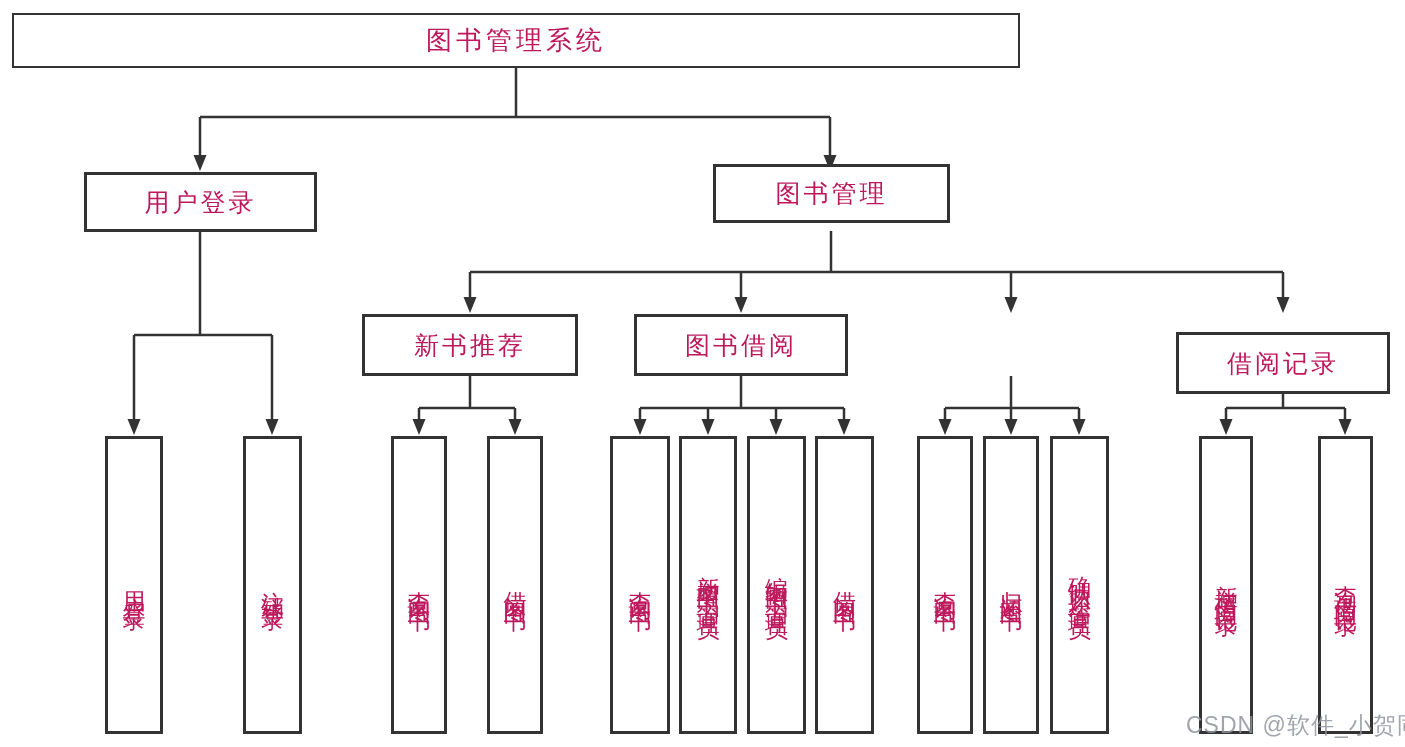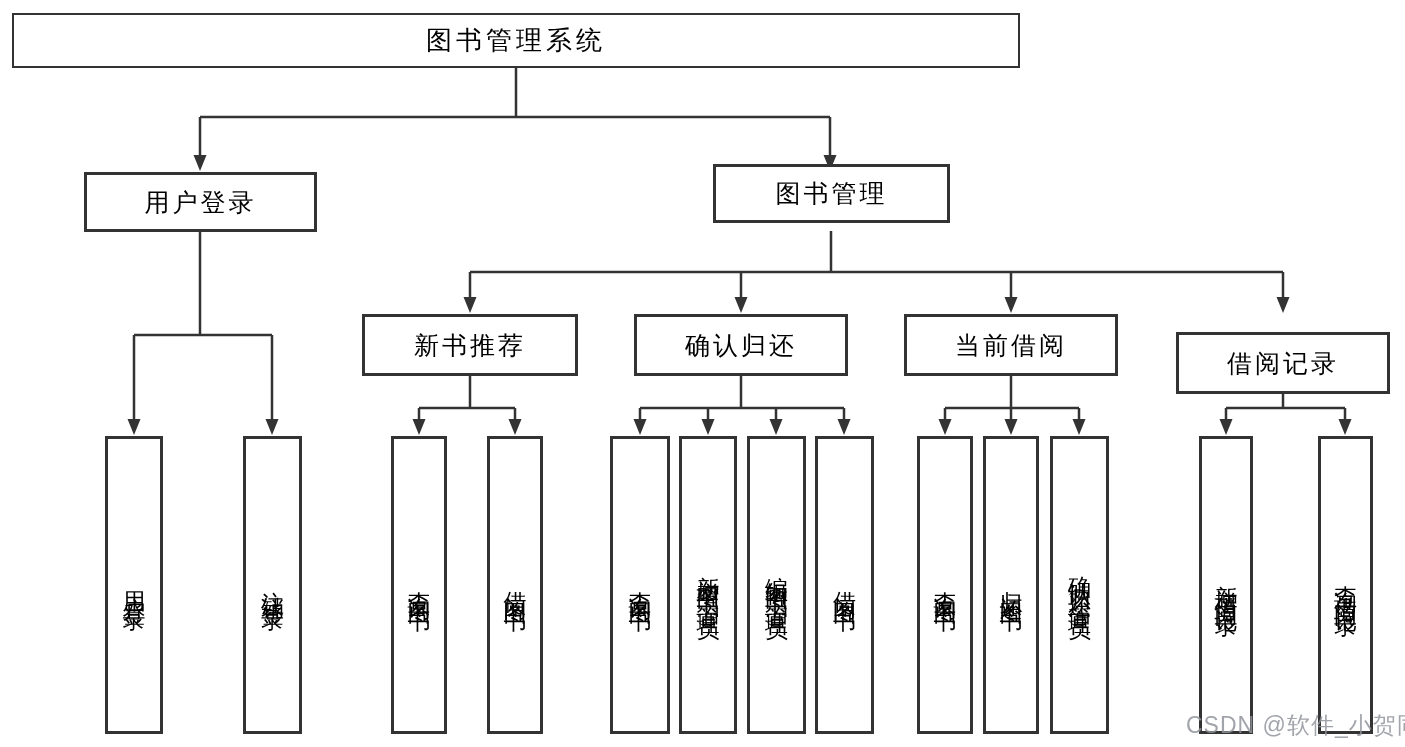--- a/index.html
+++ b/index.html
@@ -26,21 +26,21 @@
     pointer-events: none;
   }
   .node {
     position: absolute;
     background: #ffffff;
     border: 3px solid #333333;
     box-sizing: border-box;
     display: flex;
     align-items: center;
     justify-content: center;
-    color: #000000;
+    color: #be185d;
   }
   .node.root {
     border-width: 2px;
     font-size: 26px;
     letter-spacing: 4px;
   }
   .node.branch {
     font-size: 25px;
     letter-spacing: 3px;
   }
@@ -124,24 +124,21 @@
     <span>用户登录</span>
   </div>
   <div class="node branch" style="left:713px; top:164px; width:237px; height:59px;">
     <span>图书管理</span>
   </div>
 
   <div class="node branch" style="left:362px; top:314px; width:216px; height:62px;">
     <span>新书推荐</span>
   </div>
   <div class="node branch" style="left:634px; top:314px; width:214px; height:62px;">
-    <span>确认归还</span>
-  </div>
-  <div class="node branch" style="left:904px; top:314px; width:214px; height:62px;">
-    <span>当前借阅</span>
+    <span>图书借阅</span>
   </div>
   <div class="node branch" style="left:1176px; top:332px; width:214px; height:62px;">
     <span>借阅记录</span>
   </div>
 
   <div class="node leaf" style="left:105px; top:436px; width:58px; height:298px;">
     <span class="vtext">用户登录</span>
   </div>
   <div class="node leaf" style="left:243px; top:436px; width:59px; height:298px;">
     <span class="vtext">注销登录</span>

